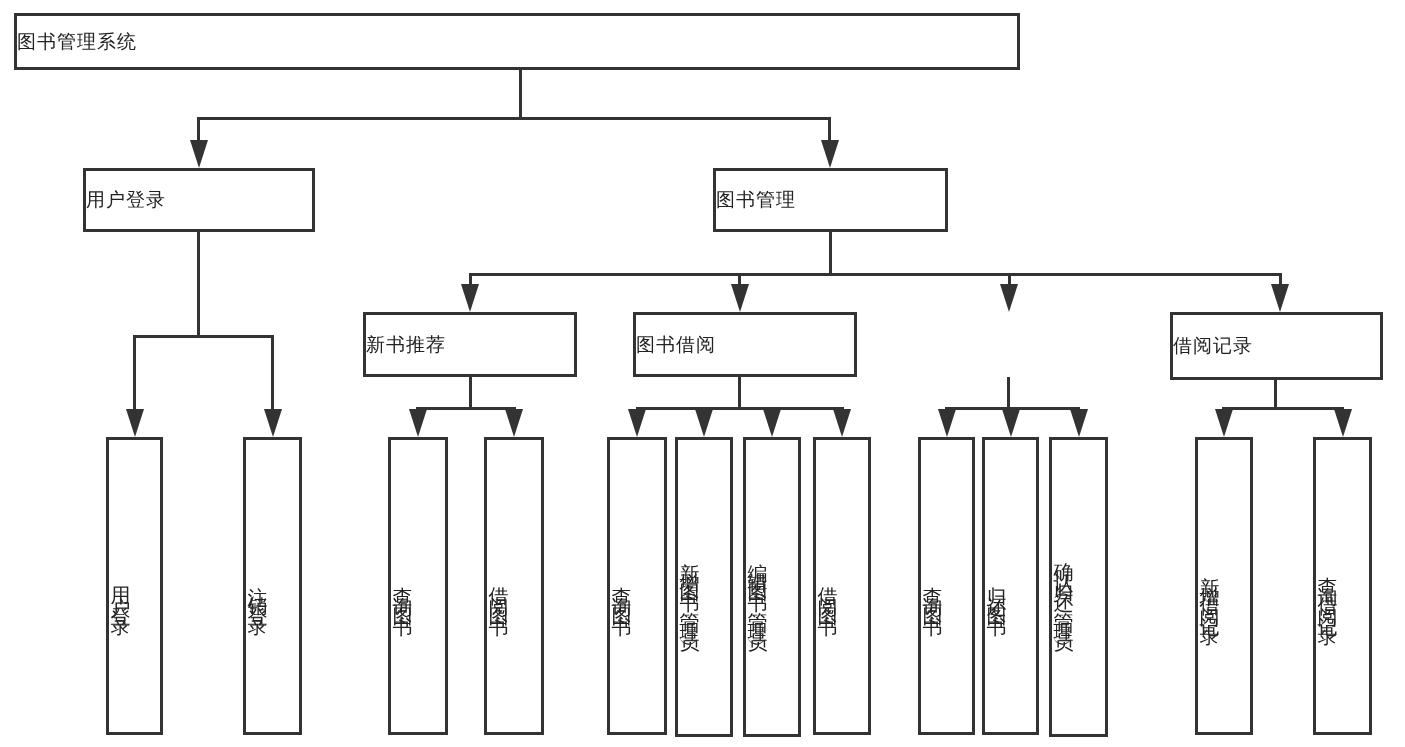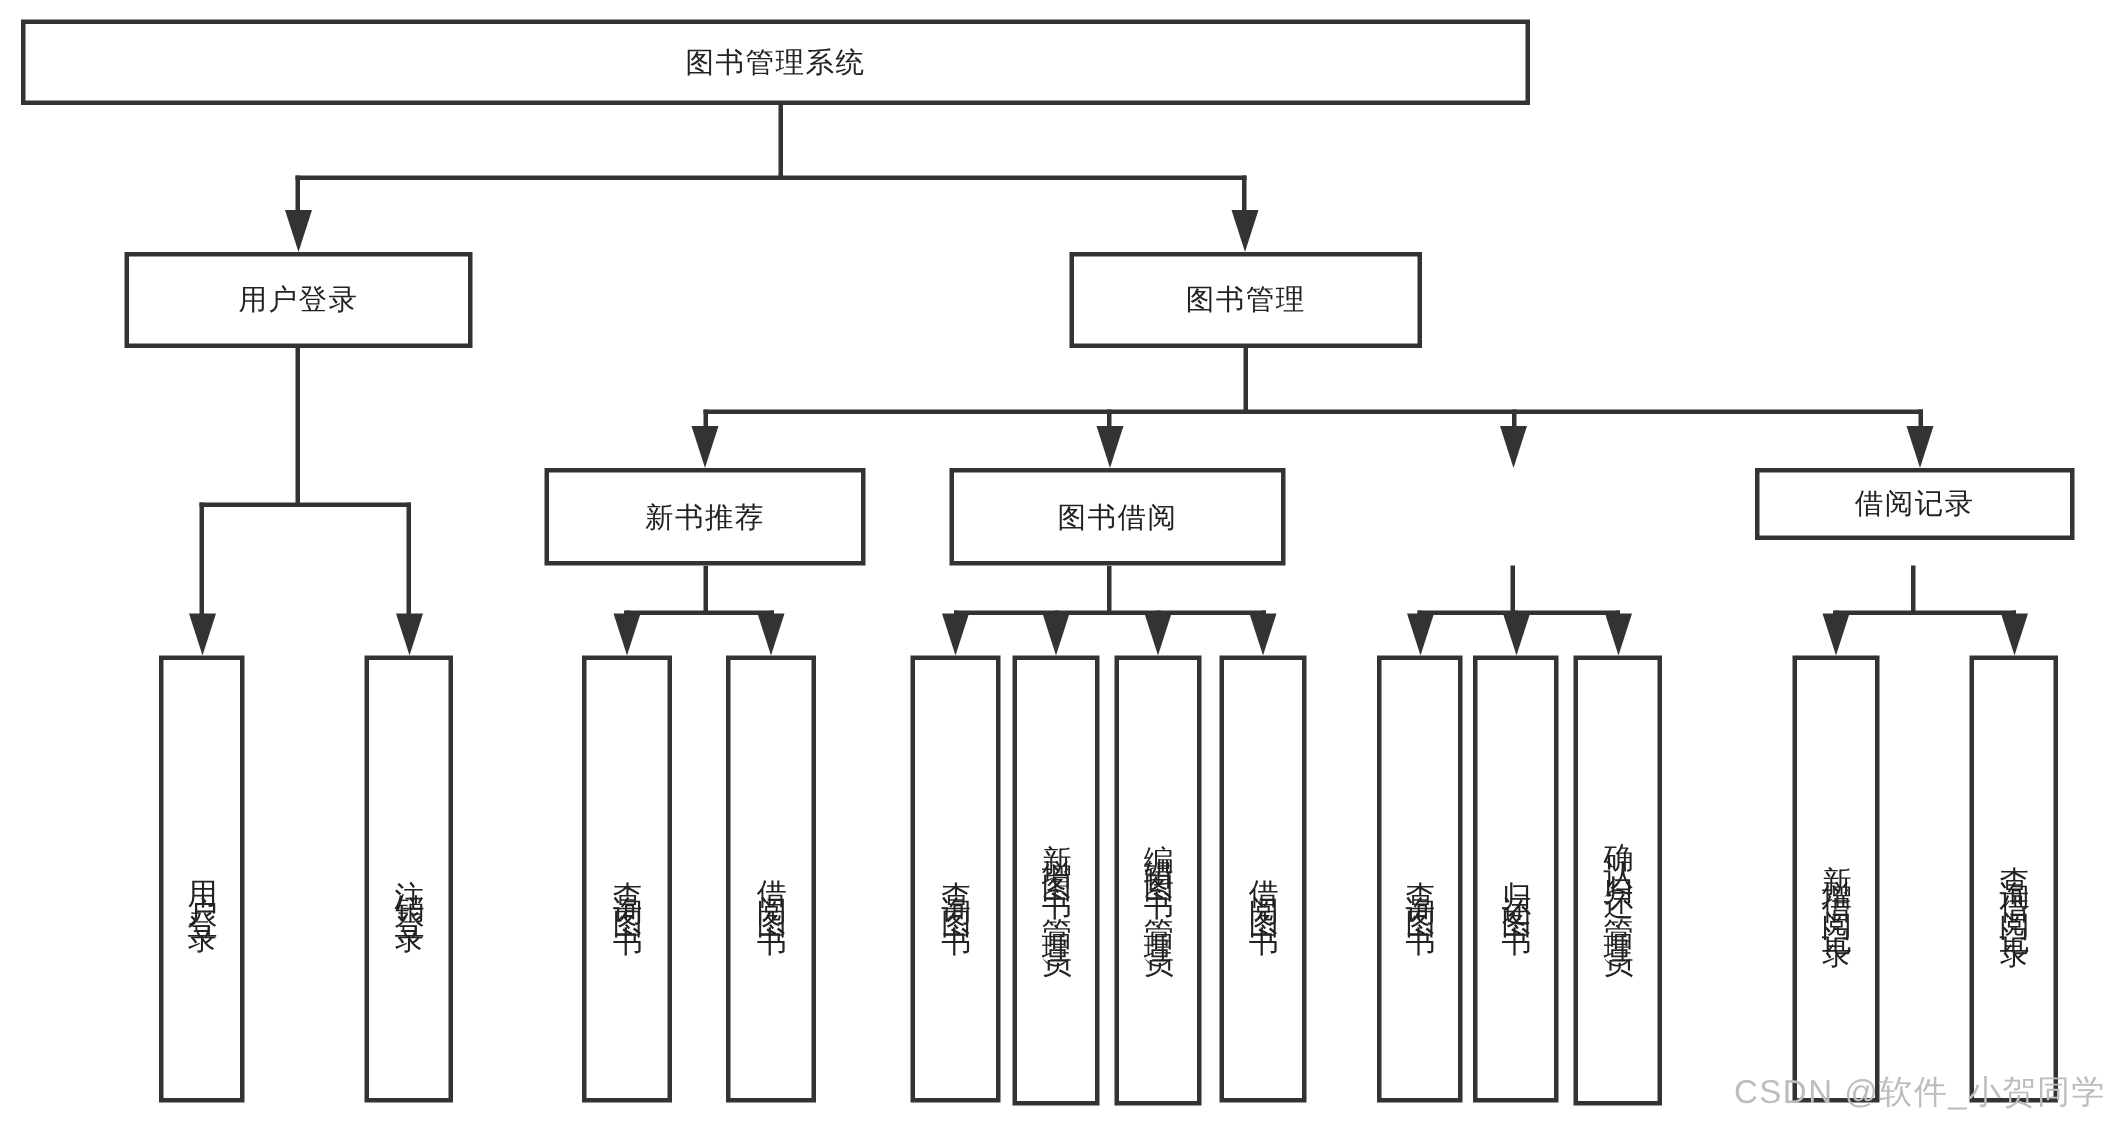--- a/index.html
+++ b/index.html
@@ -14,24 +14,25 @@
     width:1405px;height:747px;
     background:var(--background);
     font-family:"Liberation Sans","DejaVu Sans",sans-serif;
     overflow:hidden;
   }
   .node{
     position:absolute;
     box-sizing:border-box;
     border:3px solid var(--line);
     background:var(--background);
-    display:flex;align-items:center;justify-content:center;
+    display:flex;align-items:center;
     color:var(--text);
     font-size:19px;
     letter-spacing:1px;
+    font-family:Liberation Mono, monospace;
   }
   .node .lbl{white-space:nowrap;}
   .vnode{font-size:20px;}
   .vnode .lbl{
     writing-mode:vertical-rl;
     text-orientation:mixed;
     letter-spacing:10px;
     margin-bottom:-10px;
     white-space:normal;
     line-height:1;
@@ -128,21 +129,21 @@
   <div class="node" style="left:363px;top:312px;width:214px;height:65px">
     <span class="lbl">新书推荐</span>
   </div>
 
   <div class="node" style="left:713px;top:168px;width:235px;height:64px">
     <span class="lbl">图书管理</span>
   </div>
   <div class="node" style="left:633px;top:312px;width:224px;height:65px">
     <span class="lbl">图书借阅</span>
   </div>
-  <div class="node" style="left:1170px;top:312px;width:213px;height:48px">
+  <div class="node" style="left:1170px;top:312px;width:213px;height:68px">
     <span class="lbl">借阅记录</span>
   </div>
 
   <div class="node vnode" style="left:106px;top:437px;width:57px;height:298px">
     <span class="lbl">用户登录</span>
   </div>
   <div class="node vnode" style="left:243px;top:437px;width:59px;height:298px">
     <span class="lbl">注销登录</span>
   </div>
 
@@ -176,15 +177,14 @@
     <span class="lbl">确认归还（管理员）</span>
   </div>
 
   <div class="node vnode" style="left:1195px;top:437px;width:58px;height:298px">
     <span class="lbl">新增借阅记录</span>
   </div>
   <div class="node vnode" style="left:1313px;top:437px;width:59px;height:298px">
     <span class="lbl">查询借阅记录</span>
   </div>
 
-  <div class="watermark">CSDN @软件_小贺同学</div>
 
 </div>
 
 </body></html>

